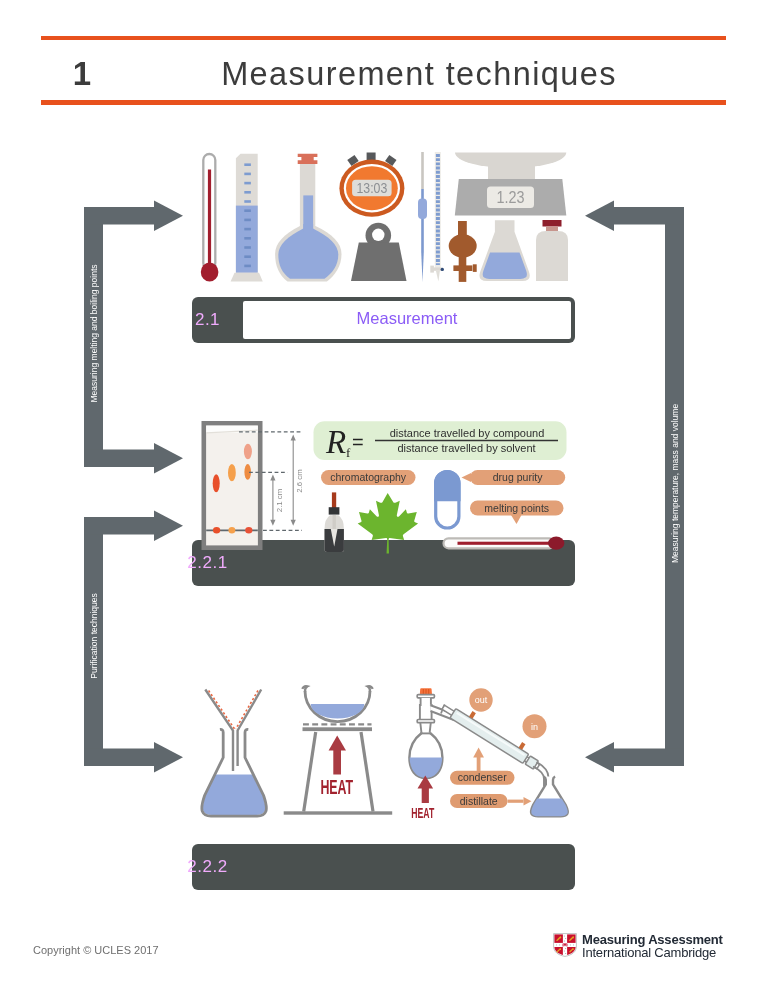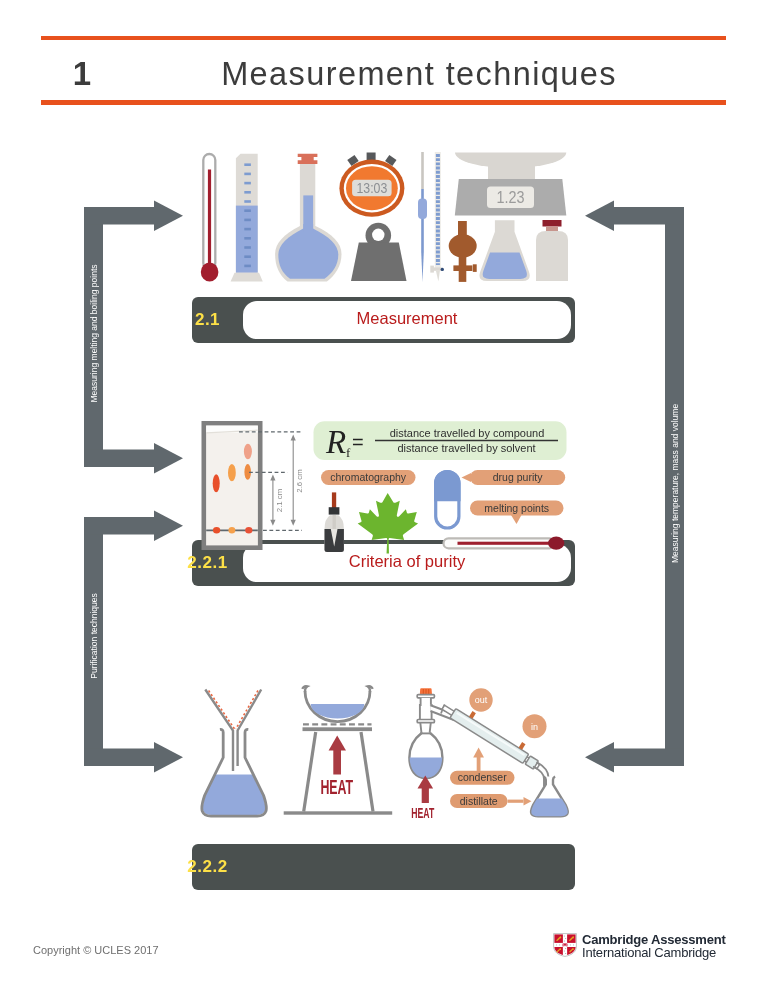--- a/index.html
+++ b/index.html
@@ -1,21 +1,21 @@
 <!DOCTYPE html>
 <html><head>
 <meta charset="utf-8">
 <style>
 html,body{margin:0;padding:0}
 body{width:768px;height:994px;position:relative;background:#fff;font-family:"Liberation Sans",sans-serif;overflow:hidden}
 .abs{position:absolute}
 svg.layer{position:absolute;left:0;top:0}
 .banner{position:absolute;left:192px;width:383px;height:46px;background:#4A504F;border-radius:6px}
-.banner .num{position:absolute;left:0;top:0;width:31px;height:46px;display:flex;align-items:center;justify-content:center;color:#fde047;font-weight:bold;font-size:17px;letter-spacing:0.5px}
-.banner .lab{position:absolute;left:51px;top:4px;right:4px;bottom:4px;background:#fff;border-radius:14px;display:flex;align-items:center;justify-content:center;font-size:16.5px;color:#b91c1c;padding-bottom:4px}
+.banner .num{position:absolute;left:0;top:0;width:31px;height:46px;display:flex;align-items:center;justify-content:center;color:#f0abfc;font-weight:normal;font-size:17px;letter-spacing:0.5px}
+.banner .lab{position:absolute;left:51px;top:4px;right:4px;bottom:4px;background:#fff;border-radius:2px;display:flex;align-items:center;justify-content:center;font-size:16.5px;color:#8b5cf6;padding-bottom:4px}
 </style>
 </head>
 <body>
 
 <div class="abs" style="left:41px;top:36px;width:685px;height:4px;background:#E8511D"></div>
 <div class="abs" style="left:41px;top:100px;width:685px;height:4.5px;background:#E8511D"></div>
 <div class="abs" style="left:62px;top:55px;width:40px;text-align:center;font-size:33px;font-weight:bold;color:#3C3C3C">1</div>
 <div class="abs" style="left:419px;top:56px;transform:translateX(-50%);font-size:32.5px;color:#3C3C3C;white-space:nowrap;letter-spacing:1.4px">Measurement techniques</div>
 
 <svg class="layer" width="768" height="994" viewBox="0 0 768 994">
@@ -45,21 +45,20 @@
   <text transform="translate(677.5,483.5) rotate(-90)">Measuring temperature, mass and volume</text>
 </g>
 </svg>
 
 <div class="banner" style="top:297px">
     <div class="num">2.1</div>
     <div class="lab">Measurement</div>
   </div>
 <div class="banner" style="top:540px">
     <div class="num">2.2.1</div>
-    <div class="lab">Criteria of purity</div>
   </div>
 <div class="banner" style="top:844px">
     <div class="num">2.2.2</div>
   </div>
 
 <svg class="layer" id="sec1" width="768" height="994" viewBox="0 0 768 994">
 
 <rect x="203.3" y="154" width="12" height="115" rx="6" fill="#fff" stroke="#ACACAC" stroke-width="2.3"></rect>
 <rect x="207.9" y="169.5" width="3.2" height="98" fill="#A21E2E"></rect>
 <ellipse cx="209.6" cy="272" rx="8.8" ry="9.6" fill="#A21E2E"></ellipse>
@@ -317,14 +316,14 @@
       <circle cx="6.5" cy="11.9" r="0.45"></circle>
       <circle cx="17.5" cy="11.9" r="0.45"></circle>
       <circle cx="20.5" cy="11.9" r="0.45"></circle>
     <circle cx="12.8" cy="15.5" r="0.45"></circle>
       <circle cx="11.2" cy="18" r="0.45"></circle>
       <circle cx="12.8" cy="20.5" r="0.45"></circle>
   </g>
   <path d="M9.5,10.7 q2.5,-1.2 5,0 v2.9 q-2.5,-1.2 -5,0 z" fill="#C8102E"></path>
   <path d="M10.2,11 q1.8,-0.8 3.6,0 v2 q-1.8,-0.8 -3.6,0 z" fill="none" stroke="#fff" stroke-width="0.45"></path>
 </svg>
-<div class="abs" style="left:582px;top:931.5px;font-size:13px;font-weight:bold;color:#222A35;letter-spacing:-0.2px">Cambridge Assessment</div>
+<div class="abs" style="left:582px;top:931.5px;font-size:13px;font-weight:bold;color:#222A35;letter-spacing:-0.2px">Measuring Assessment</div>
 <div class="abs" style="left:582px;top:944.5px;font-size:13px;color:#222A35;letter-spacing:-0.2px">International Cambridge</div>
 
 </body></html>

